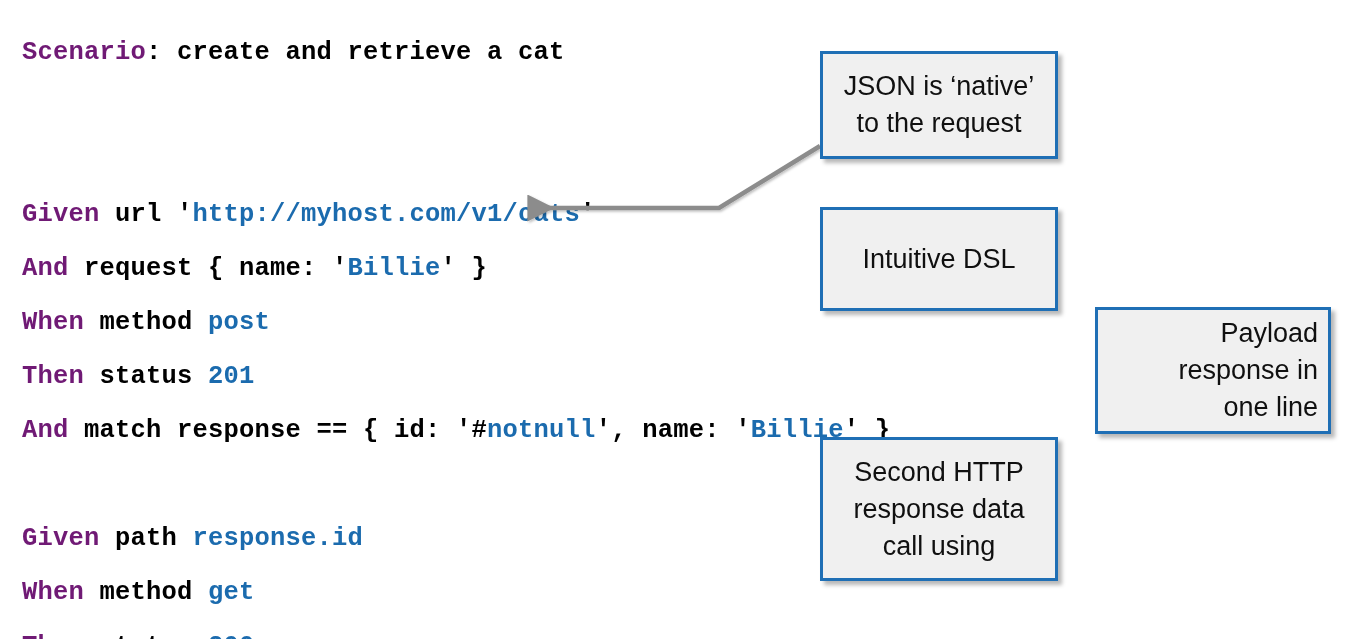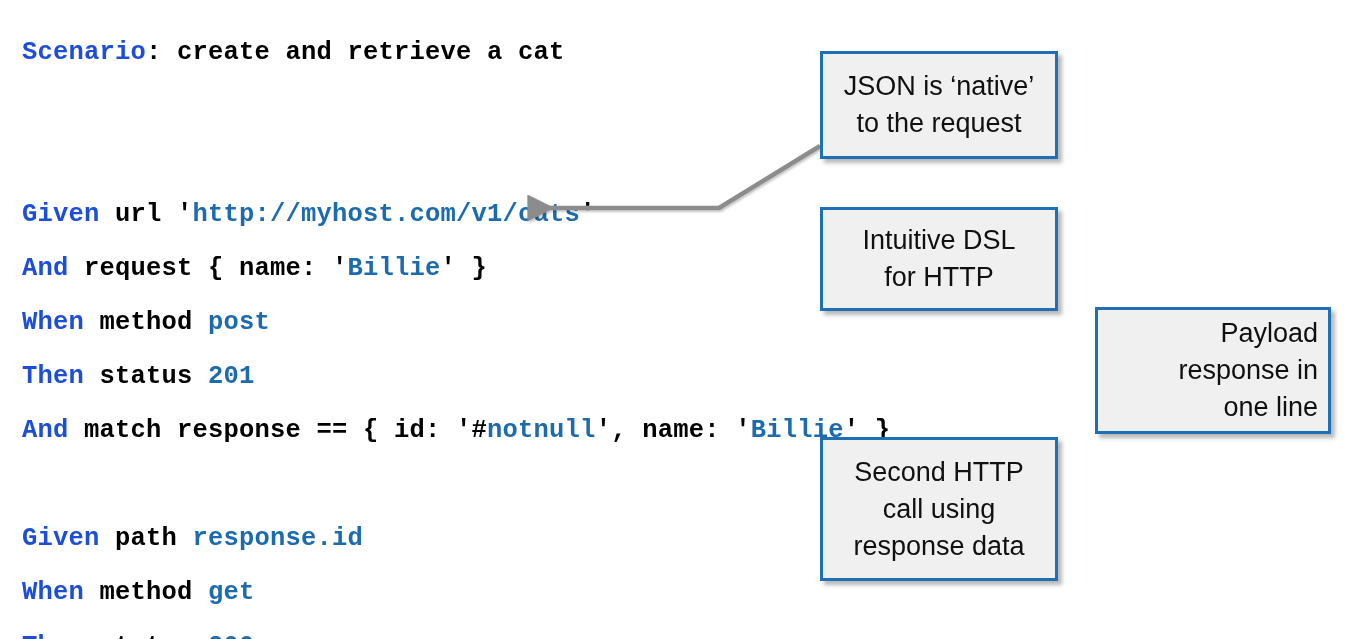--- a/index.html
+++ b/index.html
@@ -27,21 +27,21 @@
     line-height: 54px;
     letter-spacing: 0.2px;
     white-space: pre;
     color: #000000;
   }
   .code-line {
     height: 54px;
     white-space: pre;
   }
   .code-line.blank { height: 54px; }
-  .kw  { color: #1d4ed8; }
+  .kw  { color: #701a75; }
   .val { color: #1B6BAE; }
   .pl  { color: #000000; }
 
   
   .callout {
     position: absolute;
     box-sizing: border-box;
     background: #F0F0F0;
     border: 3px solid #1F6FB5;
     box-shadow: 4px 4px 4px rgba(0,0,0,0.28);
@@ -98,31 +98,30 @@
 <div class="callout" id="callout-json">
   <span>
     <span>JSON is ‘native’</span>
     <span>to the request</span>
   </span>
 </div>
 
 <div class="callout" id="callout-dsl">
   <span>
     <span>Intuitive DSL</span>
-    <span>for HTTP</span>
   </span>
 </div>
 
 <div class="callout" id="callout-payload">
   <span>
     <span>Payload</span>
     <span>response in</span>
     <span>one line</span>
   </span>
 </div>
 
 <div class="callout" id="callout-second">
   <span>
     <span>Second HTTP</span>
+    <span>response data</span>
     <span>call using</span>
-    <span>response data</span>
   </span>
 </div>
 
 </body></html>

